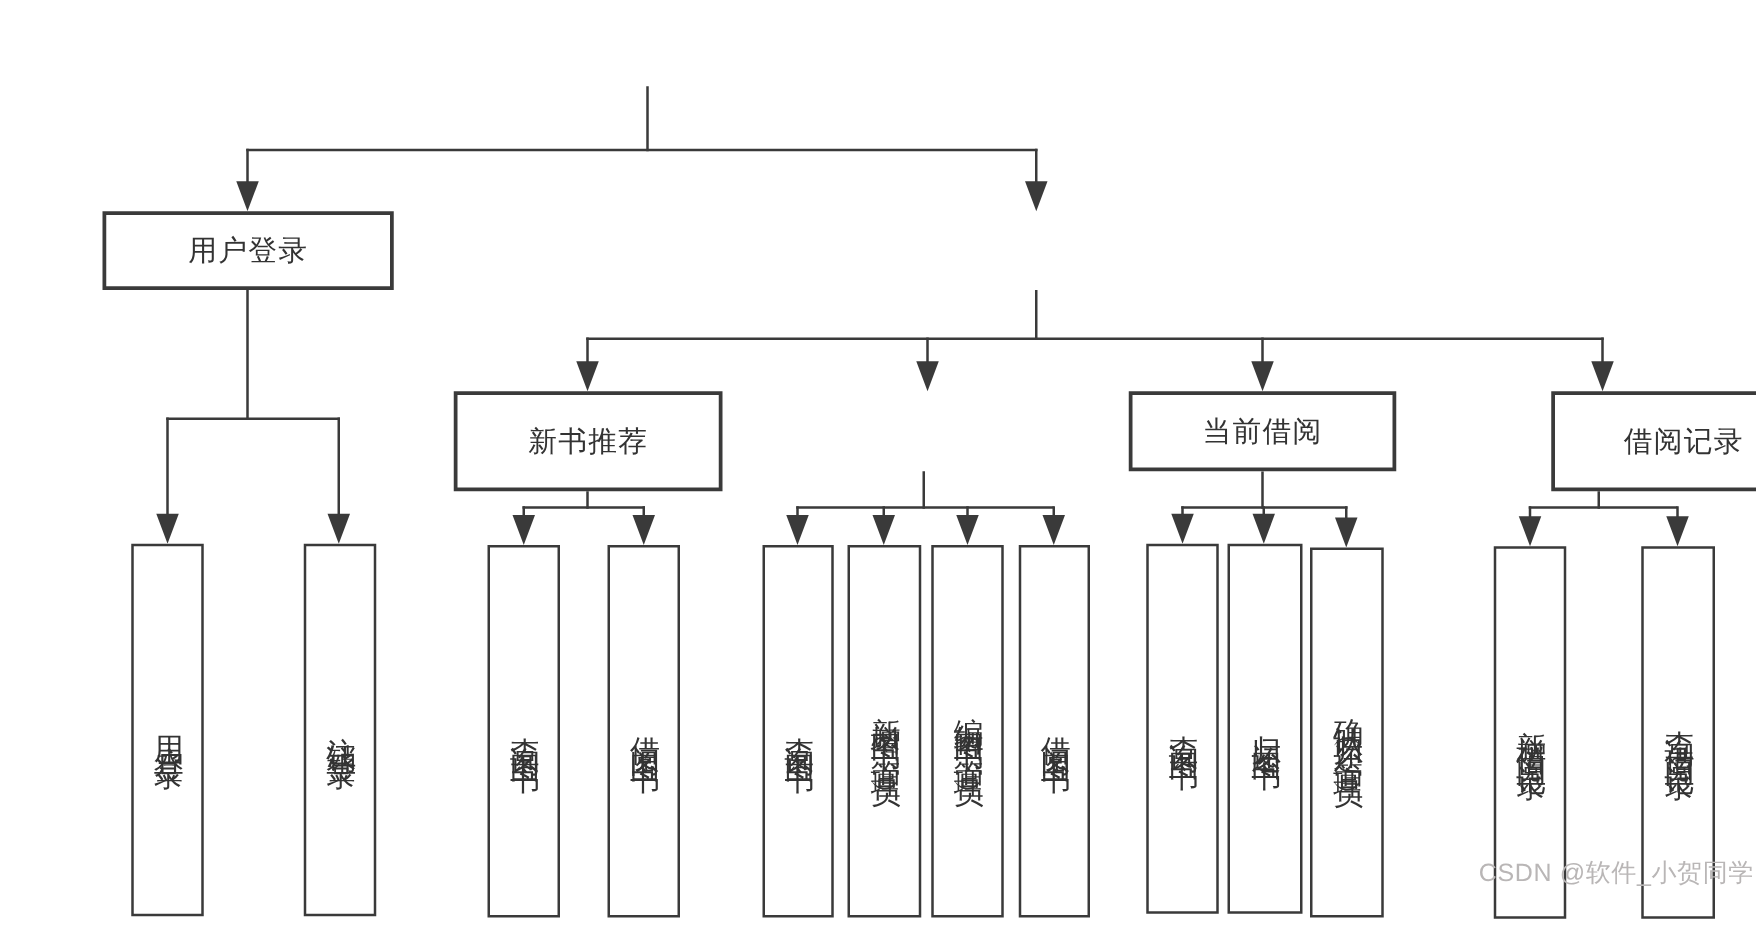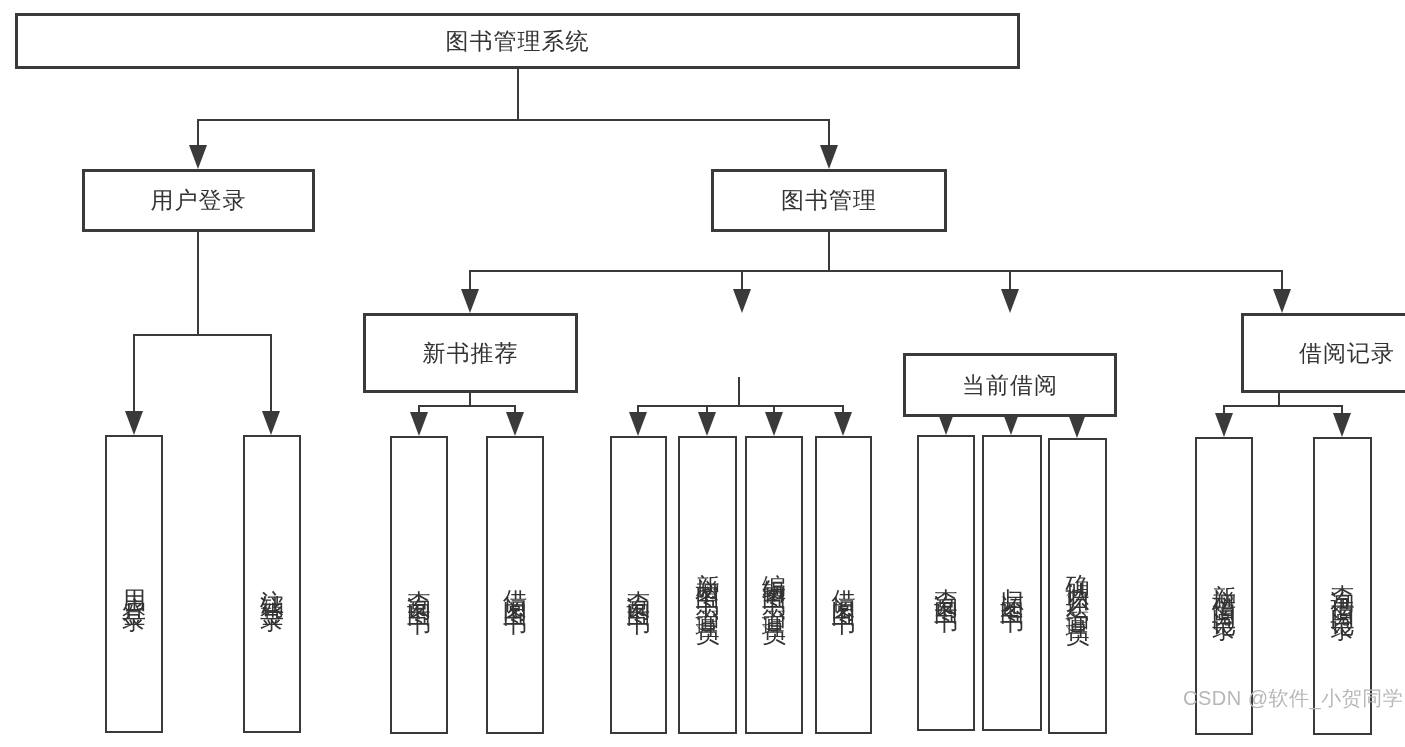--- a/index.html
+++ b/index.html
@@ -55,35 +55,29 @@
     letter-spacing:0.5px;
     z-index:3;
     white-space:nowrap;
   }
 </style>
 </head>
 <body>
 
 <div id="canvas">
 
-  <div class="box" style="left:15px;top:13px;width:1005px;height:56px;">
-    <span>图书管理系统</span>
-  </div>
 
   <div class="box" style="left:82px;top:169px;width:233px;height:63px;">
     <span>用户登录</span>
-  </div>
-  <div class="box" style="left:711px;top:169px;width:236px;height:63px;">
-    <span>图书管理</span>
   </div>
 
   <div class="box" style="left:363px;top:313px;width:215px;height:80px;">
     <span>新书推荐</span>
   </div>
-  <div class="box" style="left:903px;top:313px;width:214px;height:64px;margin-top:40px;">
+  <div class="box" style="left:903px;top:313px;width:214px;height:64px;">
     <span>当前借阅</span>
   </div>
   <div class="box" style="left:1241px;top:313px;width:212px;height:80px;">
     <span>借阅记录</span>
   </div>
 
   <div class="box leaf" style="left:105px;top:435px;width:58px;height:298px;">
     <span class="vtext">用户登录</span>
   </div>
   <div class="box leaf" style="left:243px;top:435px;width:58px;height:298px;">

